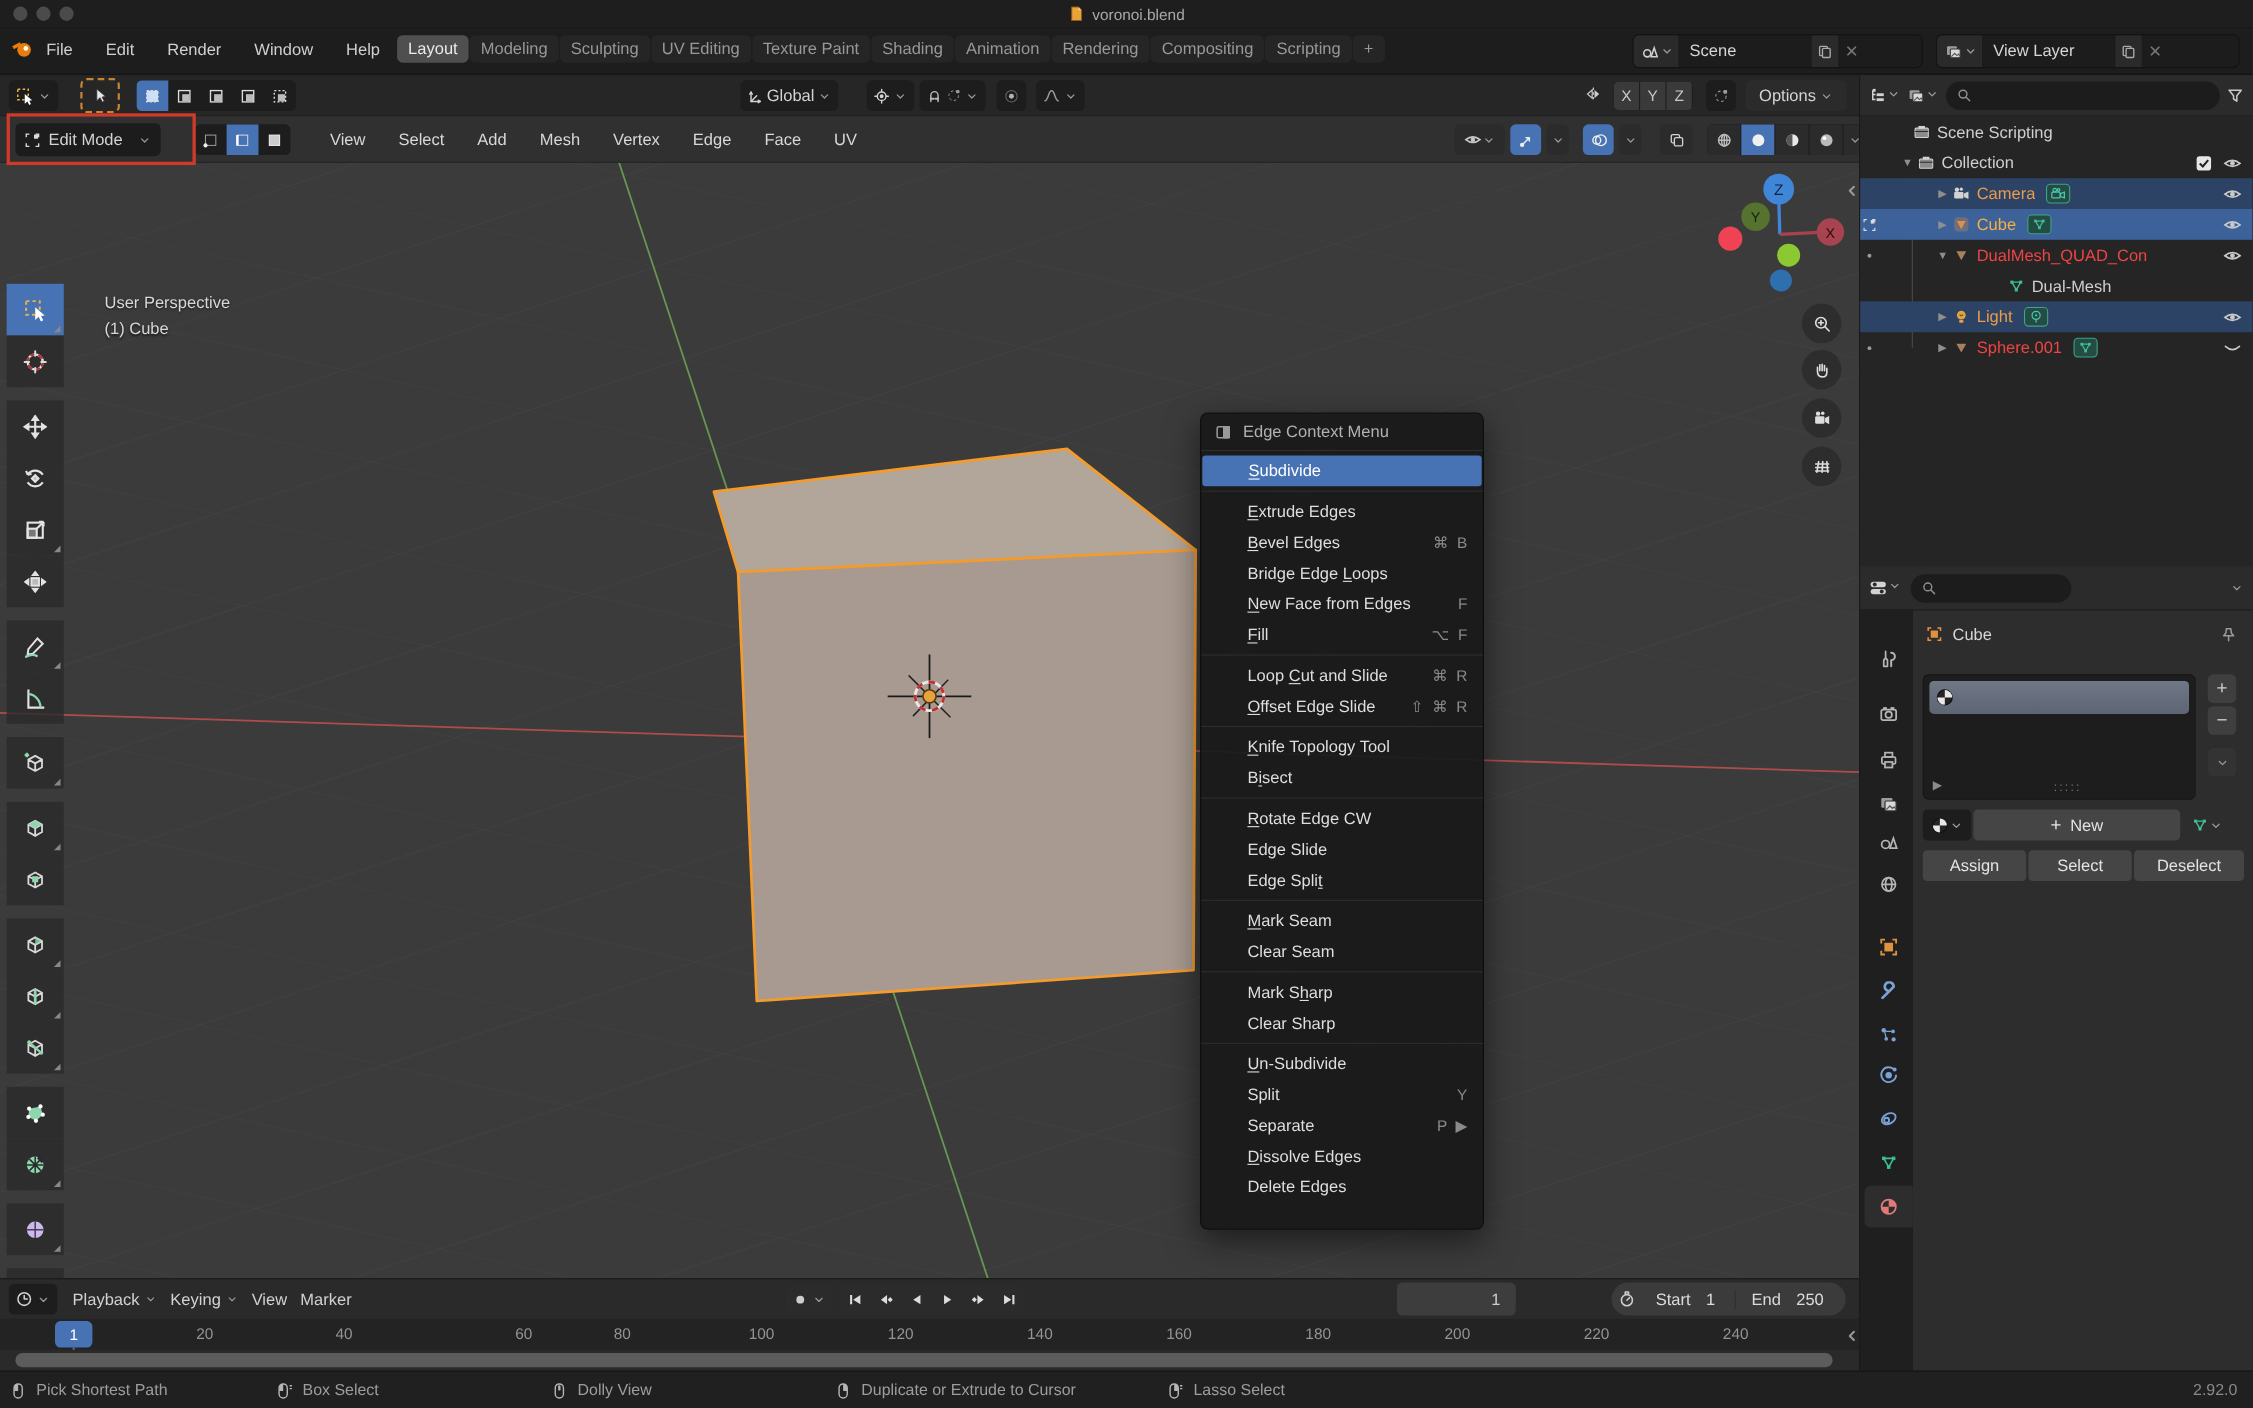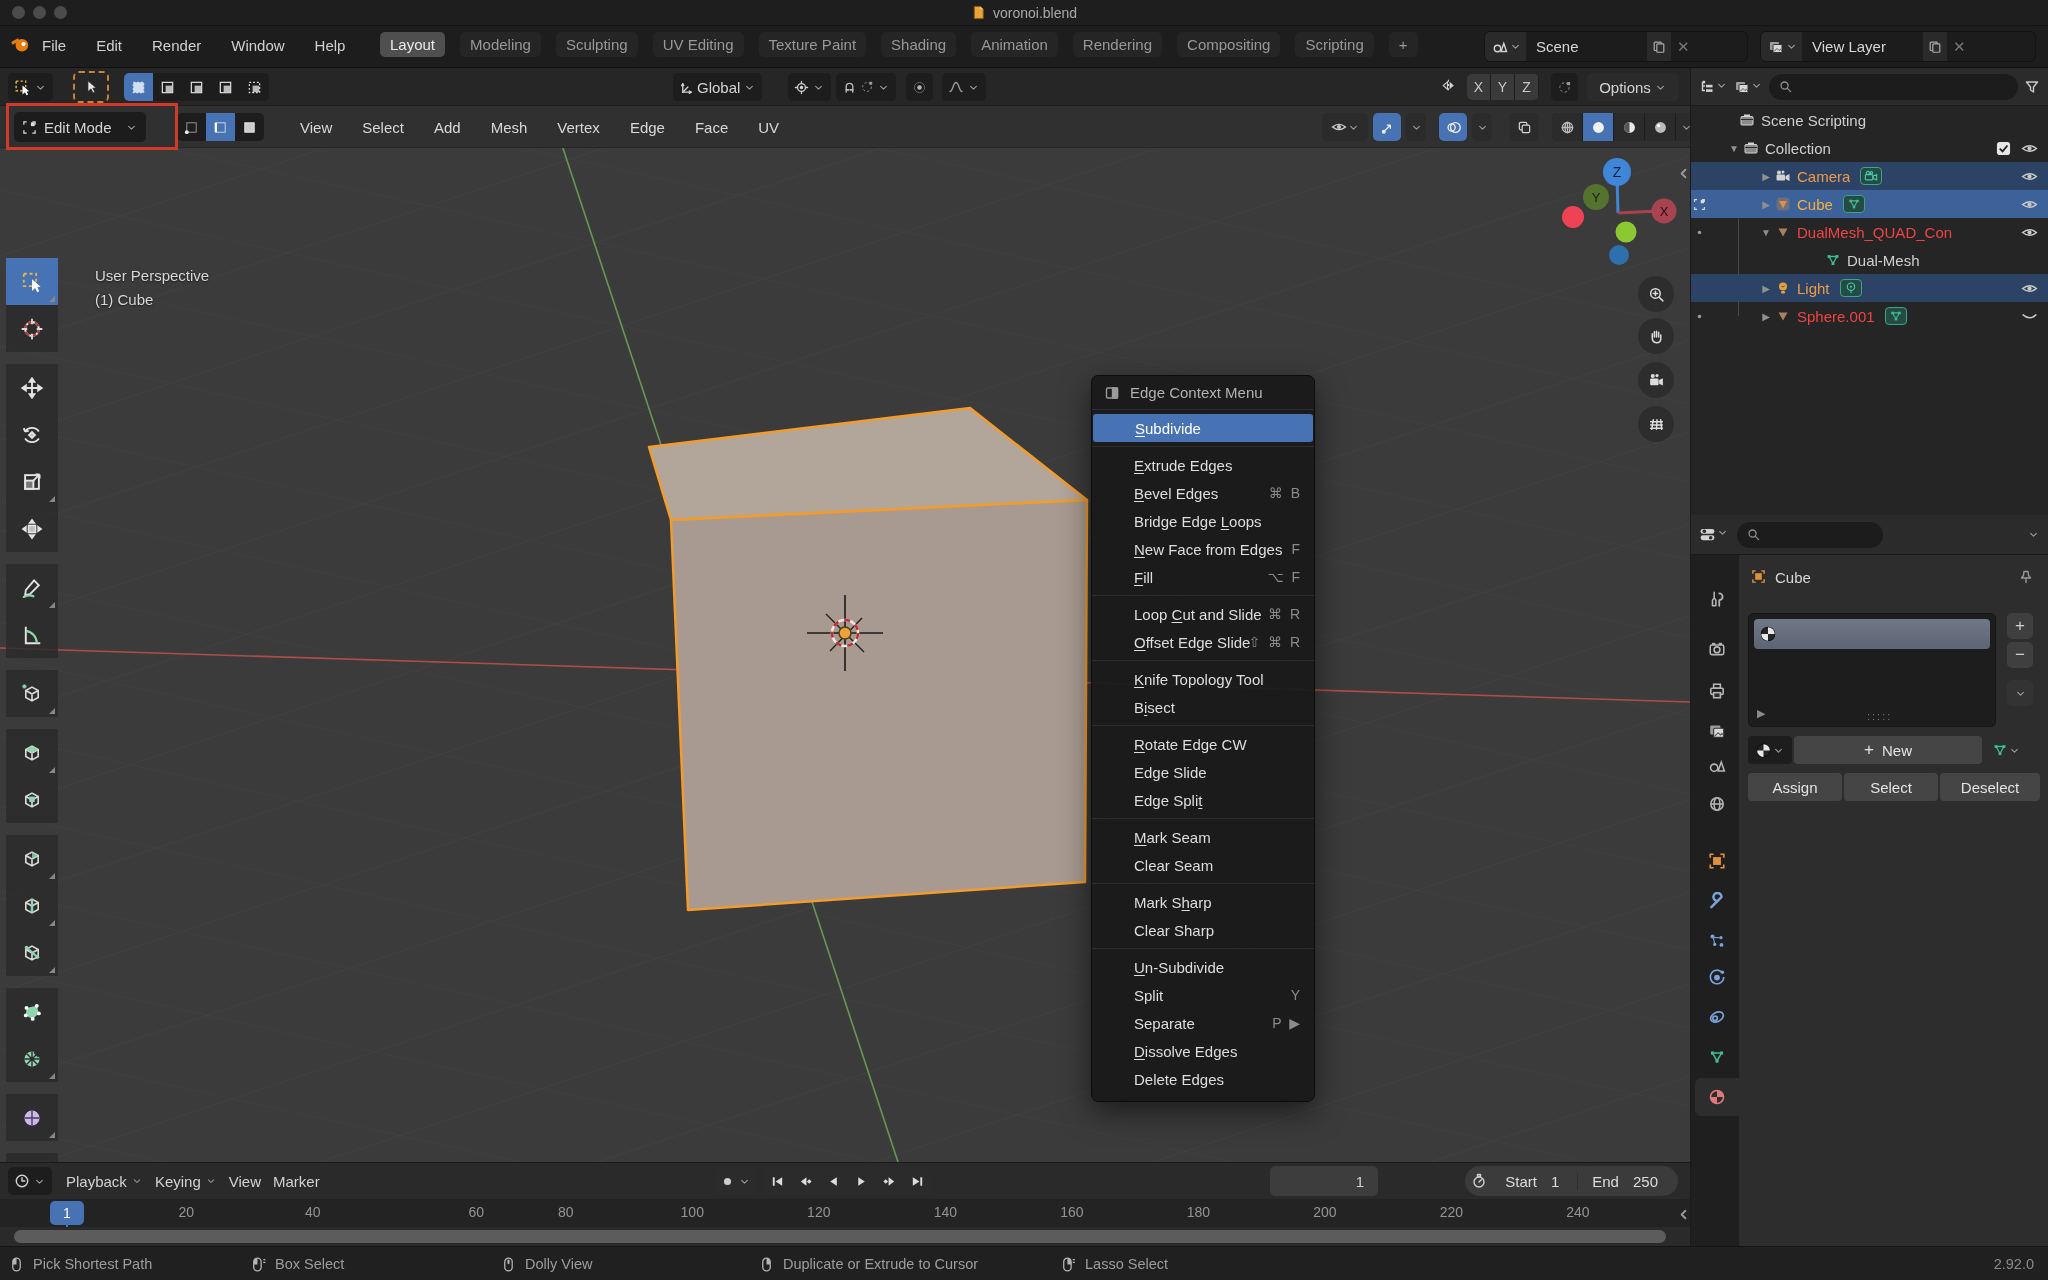--- a/index.html
+++ b/index.html
@@ -16,21 +16,21 @@
 
   
   .titlebar { left:0; top:0; width:2048px; height:26px; background:#1e1e1e; display:flex; align-items:center; justify-content:center; border-bottom:1px solid #141414;}
   .traffic { position:absolute; left:12px; top:6px; display:flex; gap:8px; }
   .traffic span { width:13px; height:13px; border-radius:50%; background:#4b4b4b; display:block;}
   .titletext { color:#a9a9a9; font-size:14px; display:flex; gap:7px; align-items:center;}
 
   
   .topbar { left:0; top:26px; width:2048px; height:42px; background:#1d1d1d; border-bottom:1px solid #101010;}
   .menuitem { color:#d0d0d0; padding:4px 2px; font-size:15px; cursor:default;}
-  .tabs { position:absolute; left:380px; top:6px; display:flex; gap:15px;}
+  .tabs { position:absolute; left:361px; top:6px; display:flex; gap:1px;}
   .tab { background:#252525; color:#989898; border-radius:5px; padding:4px 10px; font-size:15px; white-space:nowrap;}
   .tab.active { background:#4f4f4f; color:#eaeaea;}
   .idblock { position:absolute; top:5px; height:31px; display:flex; background:#1c1c1c; border-radius:6px; align-items:stretch; overflow:hidden; border:1px solid #131313;}
   .idblock .icbtn { display:flex; align-items:center; padding:0 4px 0 7px; background:#2a2a2a; gap:1px;}
   .idblock .idname { display:flex; align-items:center; padding:0 10px; min-width:120px; color:#d6d6d6; background:#1c1c1c;}
   .idblock .mini { display:flex; align-items:center; padding:0 5px; background:#2a2a2a; margin-left:1px;}
   .idblock .minix { background:transparent; color:#777; }
 
   
   .toolsettings { left:0; top:68px; width:1690px; height:38px; background:#262626; border-bottom:1px solid #1c1c1c;}
@@ -95,21 +95,21 @@
   .pill { position:absolute; right:12px; top:3px; height:30px; background:#3b3b3b; border-radius:15px; display:flex; align-items:center; padding:0 6px; gap:4px;}
   .pill .fld { display:flex; gap:14px; padding:0 14px; color:#dcdcdc; border-left:1px solid #2e2e2e;}
   .cf-field { position:absolute; left:1270px; top:3px; width:108px; height:30px; background:#3d3d3d; border-radius:5px; color:#cfcfcf; display:flex; align-items:center; justify-content:flex-end; padding-right:14px;}
 
   
   .statusbar { left:0; top:1246px; width:2048px; height:34px; background:#202020; border-top:1px solid #141414; color:#9d9d9d; font-size:14.5px;}
   .st-item { position:absolute; top:0; height:34px; display:flex; align-items:center; gap:8px;}
   .version { position:absolute; right:14px; top:0; height:34px; display:flex; align-items:center; color:#8a8a8a;}
 
   
-  .ctxmenu { left:1091px; top:375px; width:224px; background:#1a1a1aef; border:1px solid #0c0c0c; border-radius:7px; box-shadow:0 10px 30px rgba(0,0,0,.5); z-index:60; padding-bottom:4px;}
+  .ctxmenu { left:1091px; top:375px; width:258px; background:#1a1a1aef; border:1px solid #0c0c0c; border-radius:7px; box-shadow:0 10px 30px rgba(0,0,0,.5); z-index:60; padding-bottom:20px;}
   .ctx-header { height:34px; display:flex; align-items:center; gap:10px; padding:0 12px; color:#b2b2b2; border-bottom:1px solid #2e2e2e;}
   .ctx-sec { padding:4px 0; border-bottom:1px solid #2e2e2e;}
   .ctx-sec:last-child { border-bottom:none; }
   .ctx-item { height:28px; display:flex; align-items:center; padding:0 12px 0 42px; color:#dedede; position:relative;}
   .ctx-item.hl { background:#4772b4; color:#fff; margin:0 1px; border-radius:3px;}
   .ctx-sc { position:absolute; right:12px; color:#8b8b8b; letter-spacing:2px; font-size:14px;}
 </style>
 </head>
 <body>
 

